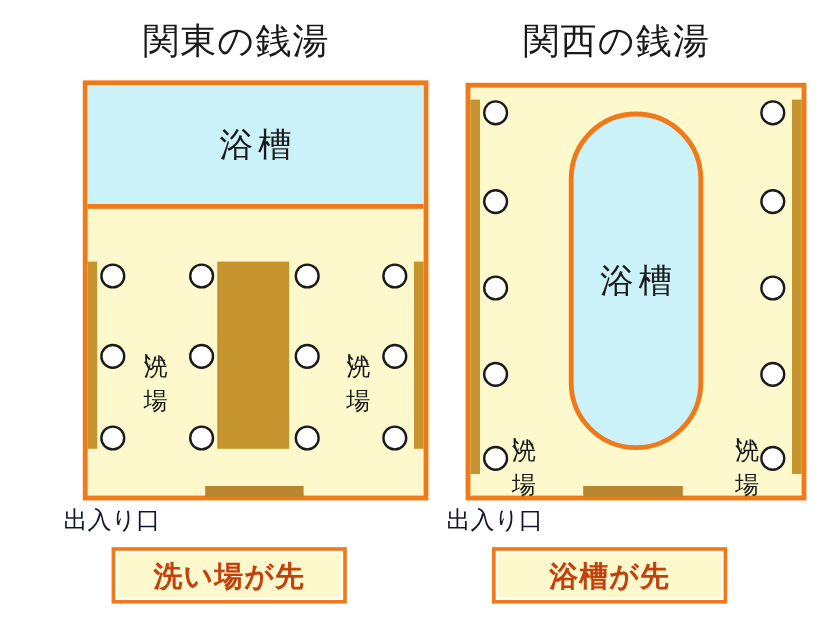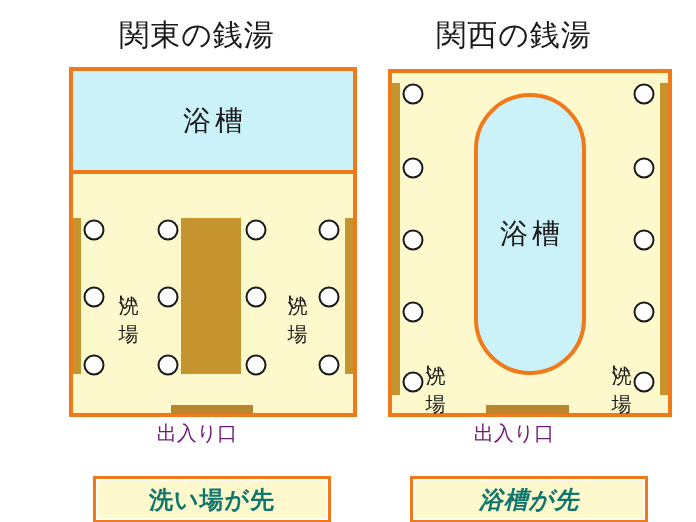--- a/index.html
+++ b/index.html
@@ -70,36 +70,36 @@
   #kanto-wash-right{left:225px;top:224px;}
   #kansai-wash-left{left:44px;top:292px;}
   #kansai-wash-right{left:230px;top:292px;}
 
   .entrance-bar{position:absolute;bottom:-1px;height:9px;background:var(--entrance-fill);}
   #kanto-entrance-bar{left:98px;width:82px;}
   #kansai-entrance-bar{left:94px;width:83px;}
 
   .entrance-label{
     position:absolute;top:420px;
-    font-size:20px;text-align:center;color:#701a75;white-space:nowrap;
+    font-size:20px;color:#0f172a;white-space:nowrap;
   }
   #kanto-entrance-label{left:53px;width:288px;}
   #kansai-entrance-label{left:372px;width:284px;}
 
   .caption-box{
-    position:absolute;top:476px;width:238px;height:47px;
+    position:absolute;top:456px;width:196px;height:47px;
     box-sizing:border-box;
     border:3px solid var(--outline);
     background:var(--room-fill);
     box-shadow:inset 0 0 0 2px #ffffff;
     display:flex;align-items:center;justify-content:center;
-    font-weight:bold;font-size:24px;letter-spacing:1px;color:#0f766e;
+    font-weight:bold;font-size:24px;letter-spacing:1px;color:#c2410c;
   }
   #kanto-caption{left:93px;}
-  #kansai-caption{left:410px;font-style:italic;}
+  #kansai-caption{left:410px;}
 </style>
 </head>
 <body style="--page-bg: #ffffff; --outline: #F0791A; --room-fill: #FEF8CD; --water-fill: #CBF2F8; --wood-fill: #C6942F; --entrance-fill: #B8862C; --faucet-fill: #FFFFFF;">
 
 <div class="stage">
 
   <div class="title" id="kansai-title">関西の銭湯</div>
   <div class="title" id="kanto-title">関東の銭湯</div>
 
   <div class="panel" id="kanto-panel">

